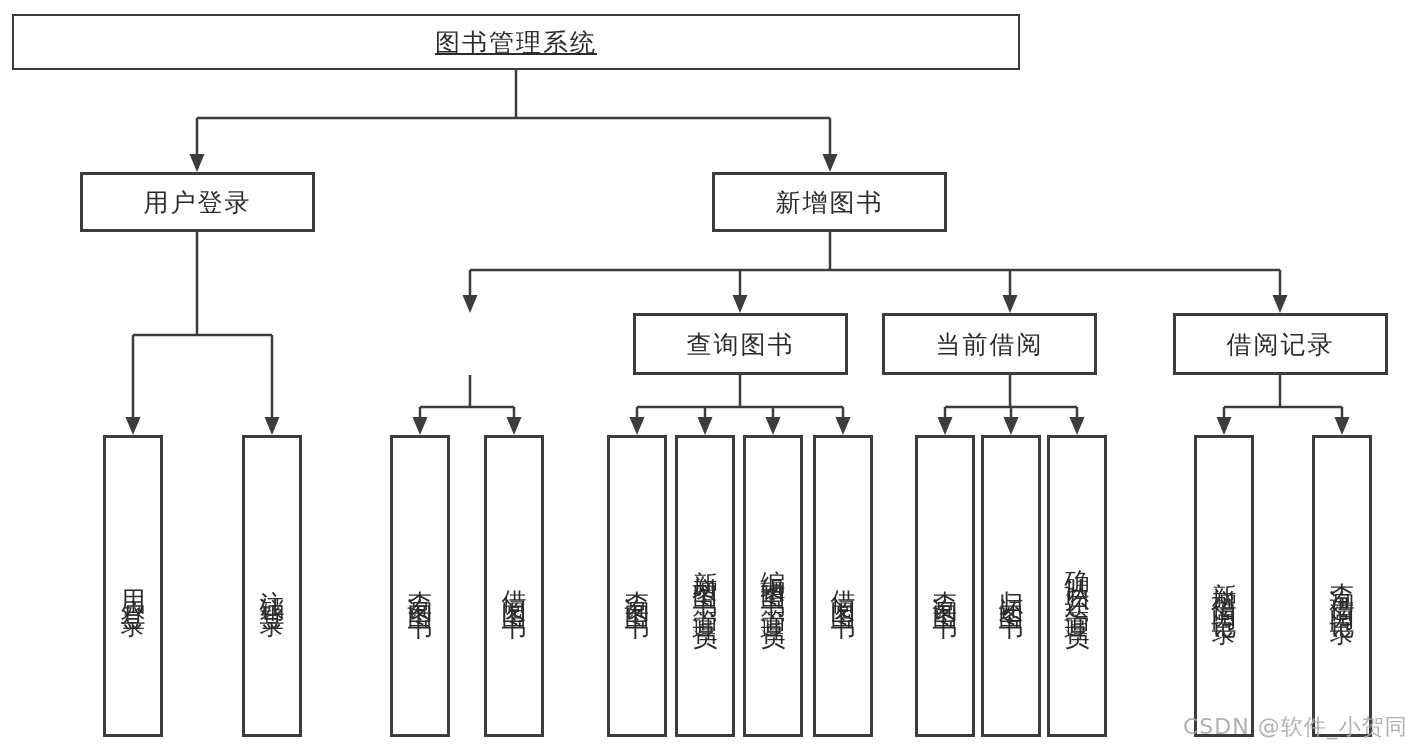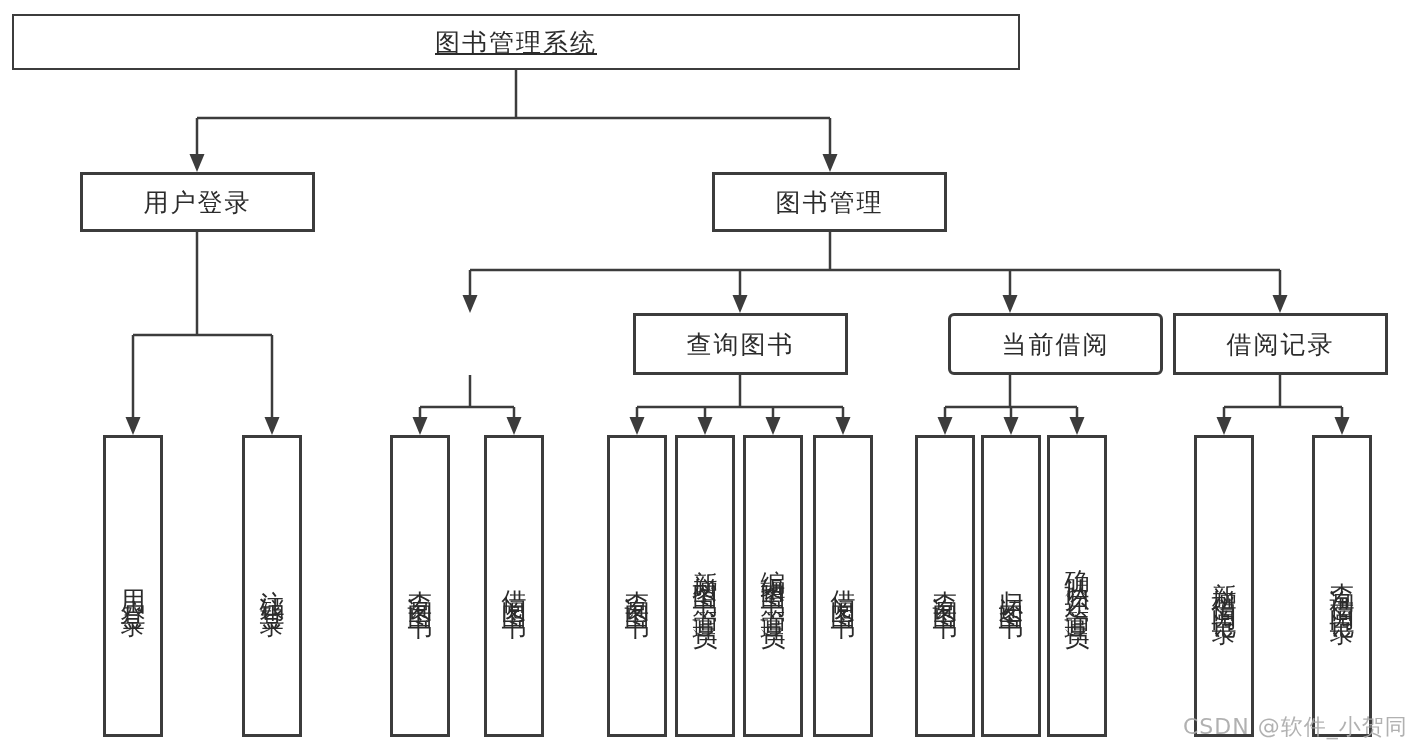--- a/index.html
+++ b/index.html
@@ -128,24 +128,24 @@
       <path d="M1003.5 417 L1018.5 417 L1011 435 Z"></path>
       <path d="M1069.5 417 L1084.5 417 L1077 435 Z"></path>
       <path d="M1216.5 417 L1231.5 417 L1224 435 Z"></path>
       <path d="M1334.5 417 L1349.5 417 L1342 435 Z"></path>
     </g>
   </svg>
 
   <div class="node hbox root" style="left:12px; top:14px; width:1008px; height:56px;text-decoration:underline;">图书管理系统</div>
 
   <div class="node hbox" style="left:80px; top:172px; width:235px; height:60px;">用户登录</div>
-  <div class="node hbox" style="left:712px; top:172px; width:235px; height:60px;">图书管理</div>
+  <div class="node hbox" style="left:712px; top:172px; width:235px; height:60px;">新增图书</div>
 
   <div class="node hbox" style="left:633px; top:313px; width:215px; height:62px;">查询图书</div>
-  <div class="node hbox" style="left:948px; top:313px; width:215px; height:62px;border-radius:6px;">当前借阅</div>
+  <div class="node hbox" style="left:882px; top:313px; width:215px; height:62px;">当前借阅</div>
   <div class="node hbox" style="left:1173px; top:313px; width:215px; height:62px;">借阅记录</div>
 
   <div class="node vbox" style="left:103px; top:435px; width:60px; height:302px;">用户登录</div>
   <div class="node vbox" style="left:242px; top:435px; width:60px; height:302px;">注销登录</div>
 
   <div class="node vbox" style="left:390px; top:435px; width:60px; height:302px;">查询图书</div>
   <div class="node vbox" style="left:484px; top:435px; width:60px; height:302px;">借阅图书</div>
 
   <div class="node vbox" style="left:607px; top:435px; width:60px; height:302px;">查询图书</div>
   <div class="node vbox" style="left:675px; top:435px; width:60px; height:302px;">新增图书（管理员）</div>

